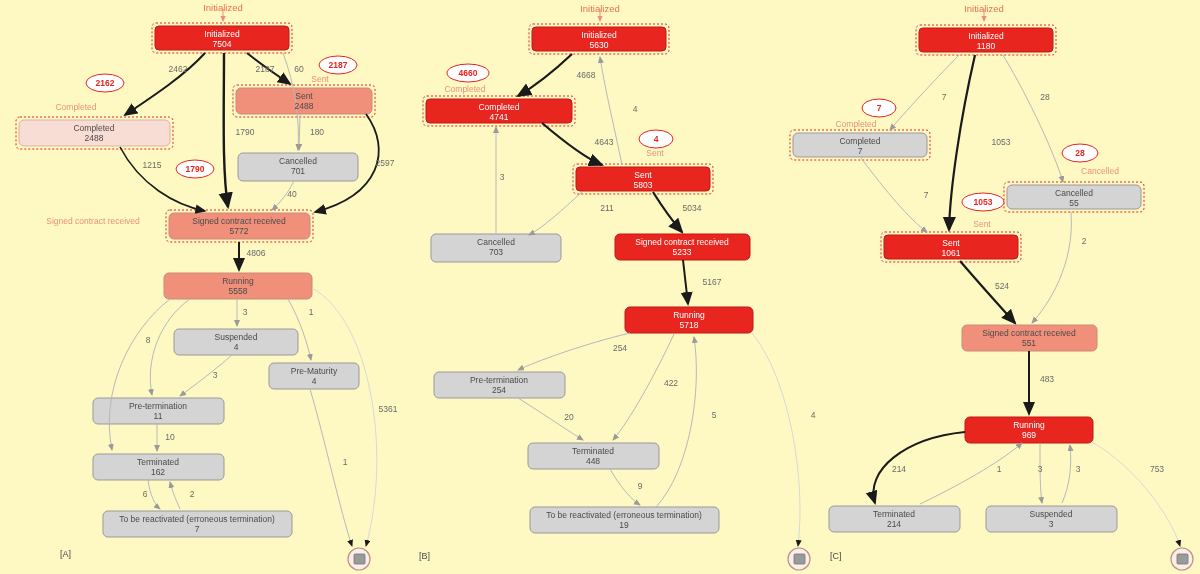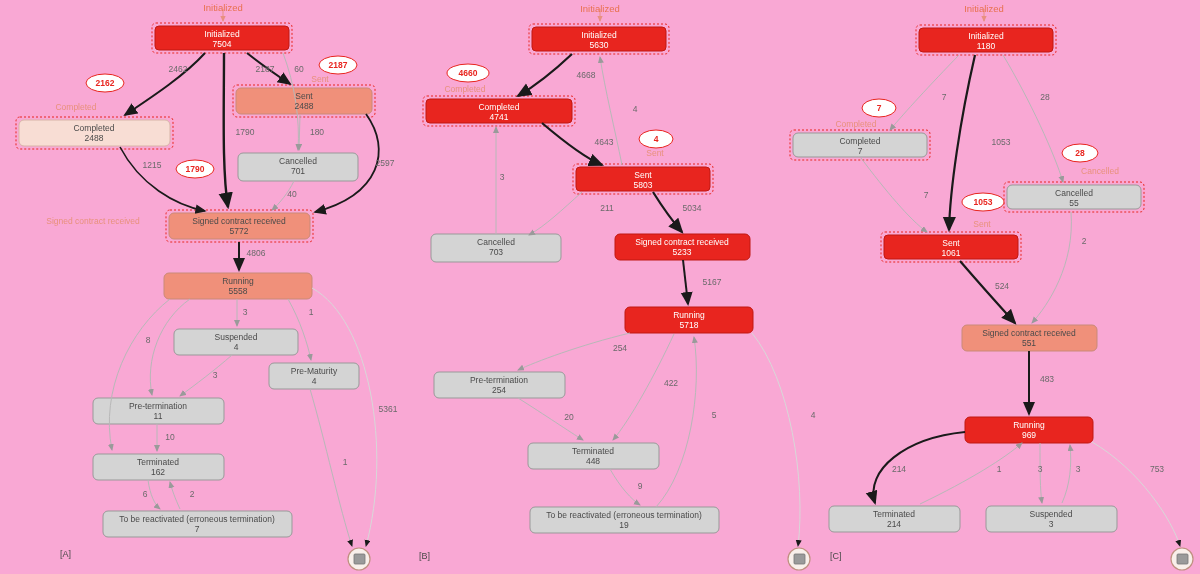--- a/index.html
+++ b/index.html
@@ -1,17 +1,17 @@
 <!DOCTYPE html>
 <html><head>
 <meta charset="utf-8">
 <style>
   html,body{margin:0;padding:0;background:#ffffff;}
   body{width:1200px;height:574px;overflow:hidden;font-family:"Liberation Sans",sans-serif;}
-  #stage{position:relative;width:1200px;height:574px;background:#f9a8d4;}
+  #stage{position:relative;width:1200px;height:574px;background:#fef9c3;}
   svg.layer{position:absolute;left:0;top:0;width:1200px;height:574px;}
 </style>
 </head>
 <body>
 
 <div id="stage">
 
   <svg class="layer" viewBox="0 0 1200 574">
     <defs>
       <marker id="ahB" markerWidth="7" markerHeight="7" refX="6" refY="3" orient="auto" markerUnits="strokeWidth">

